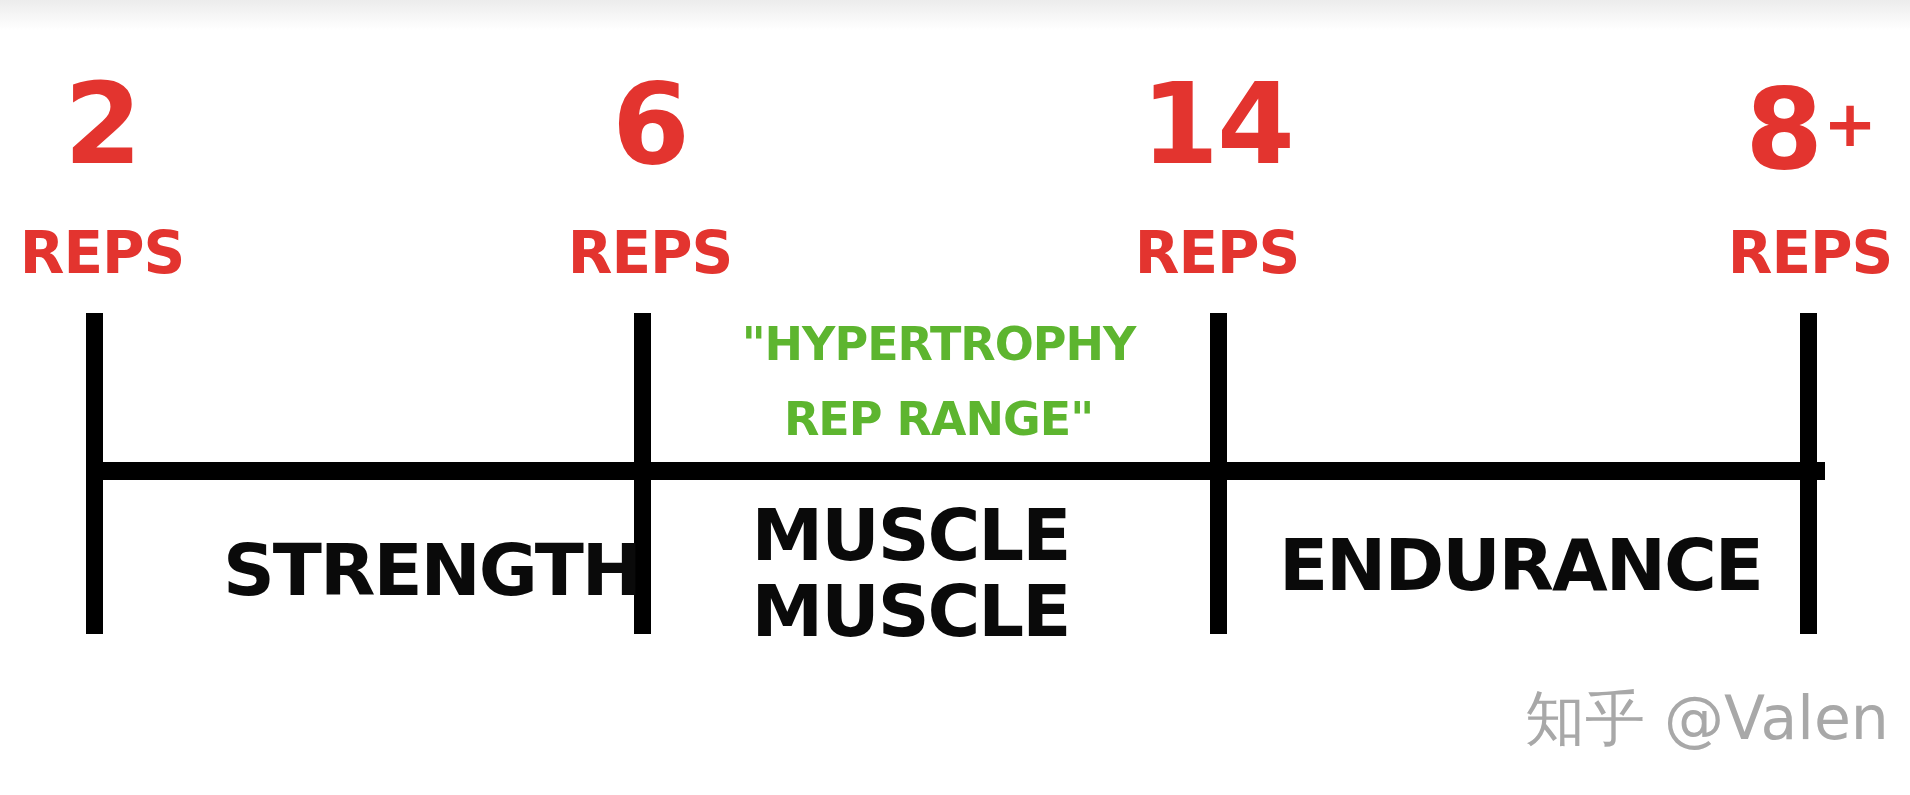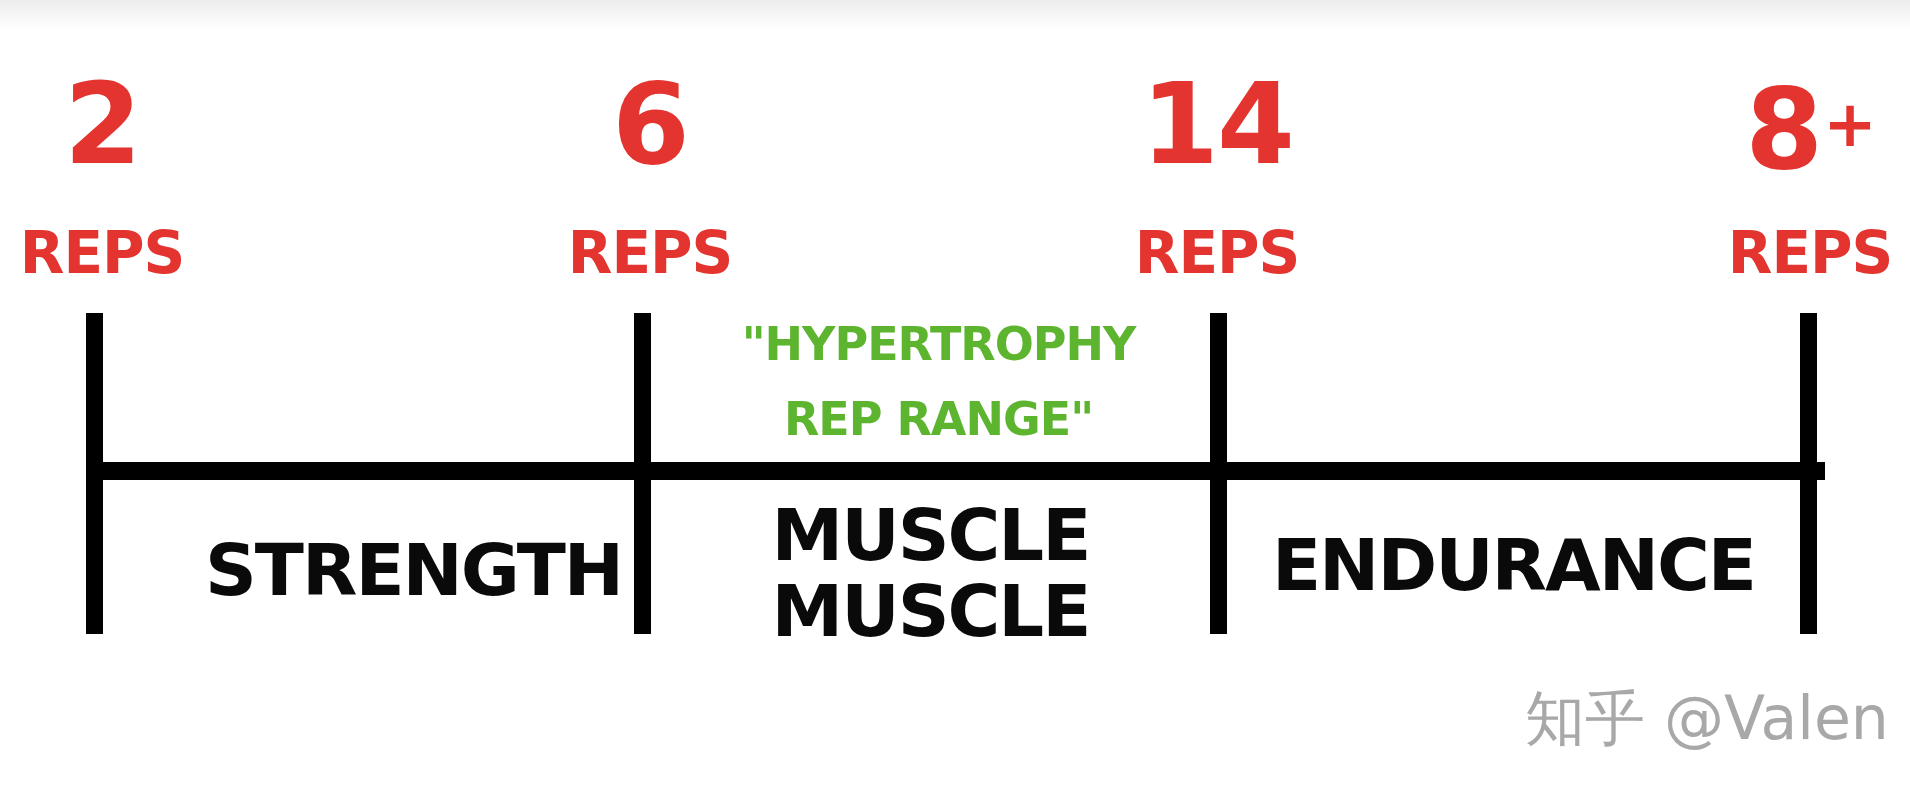--- a/index.html
+++ b/index.html
@@ -80,22 +80,22 @@
 <div class="tick" style="left:634px;"></div>
 <div class="tick" style="left:1210px;"></div>
 <div class="tick" style="left:1800px;"></div>
 <div class="bar"></div>
 
 <div class="hyper">
   <div>"HYPERTROPHY</div>
   <div>REP RANGE"</div>
 </div>
 
-<div class="zone" style="left:103px; width:621px; top:525px; line-height:90px;">STRENGTH</div>
+<div class="zone" style="left:103px; width:621px; top:525px; line-height:90px;padding-left:18px;">STRENGTH</div>
 
-<div class="zone" style="left:651px; width:559px; top:497px; line-height:76px;">
+<div class="zone" style="left:631px; width:559px; top:497px; line-height:76px;">
   <div>MUSCLE</div>
   <div>MUSCLE</div>
 </div>
 
-<div class="zone" style="left:1227px; width:573px; top:520px; line-height:90px;">ENDURANCE</div>
+<div class="zone" style="left:1227px; width:573px; top:520px; line-height:90px;padding-left:7px;">ENDURANCE</div>
 
 <div class="watermark">知乎 @Valen</div>
 
 </body></html>

